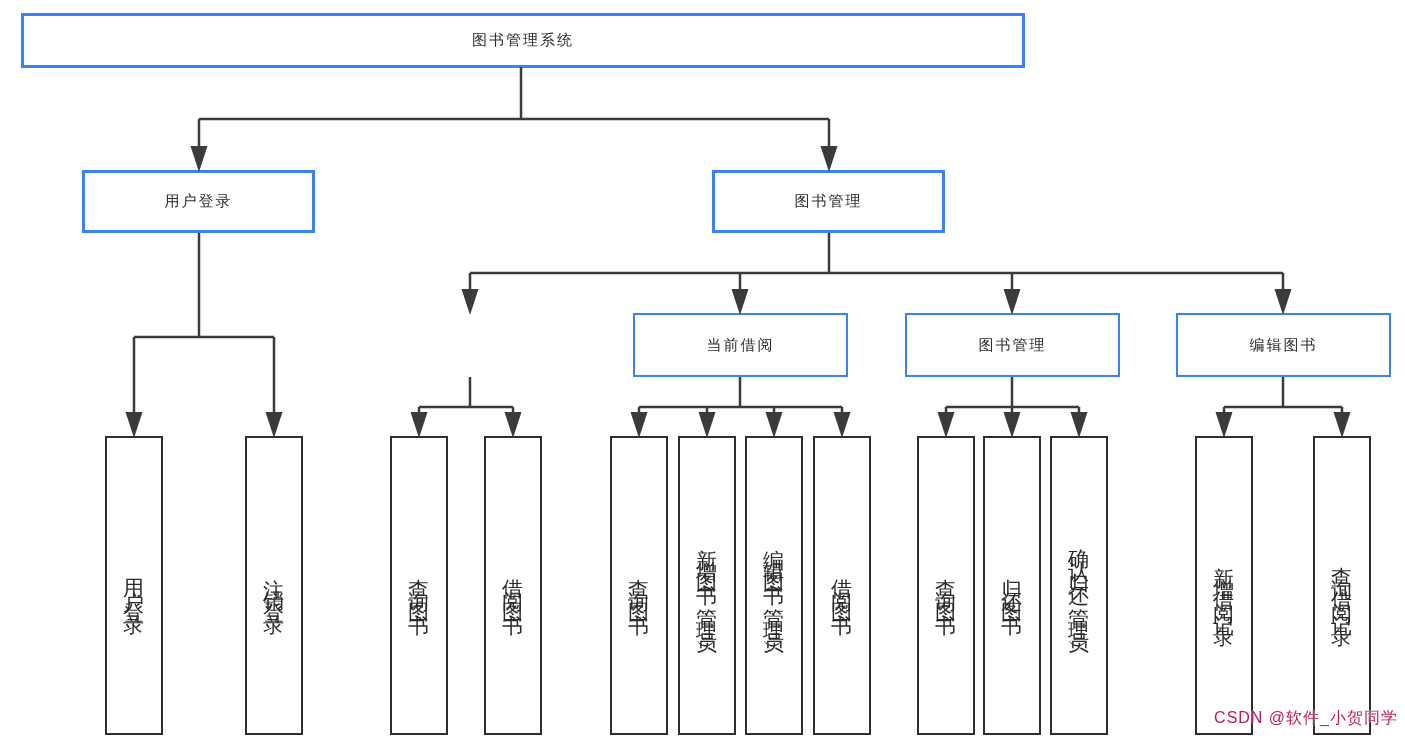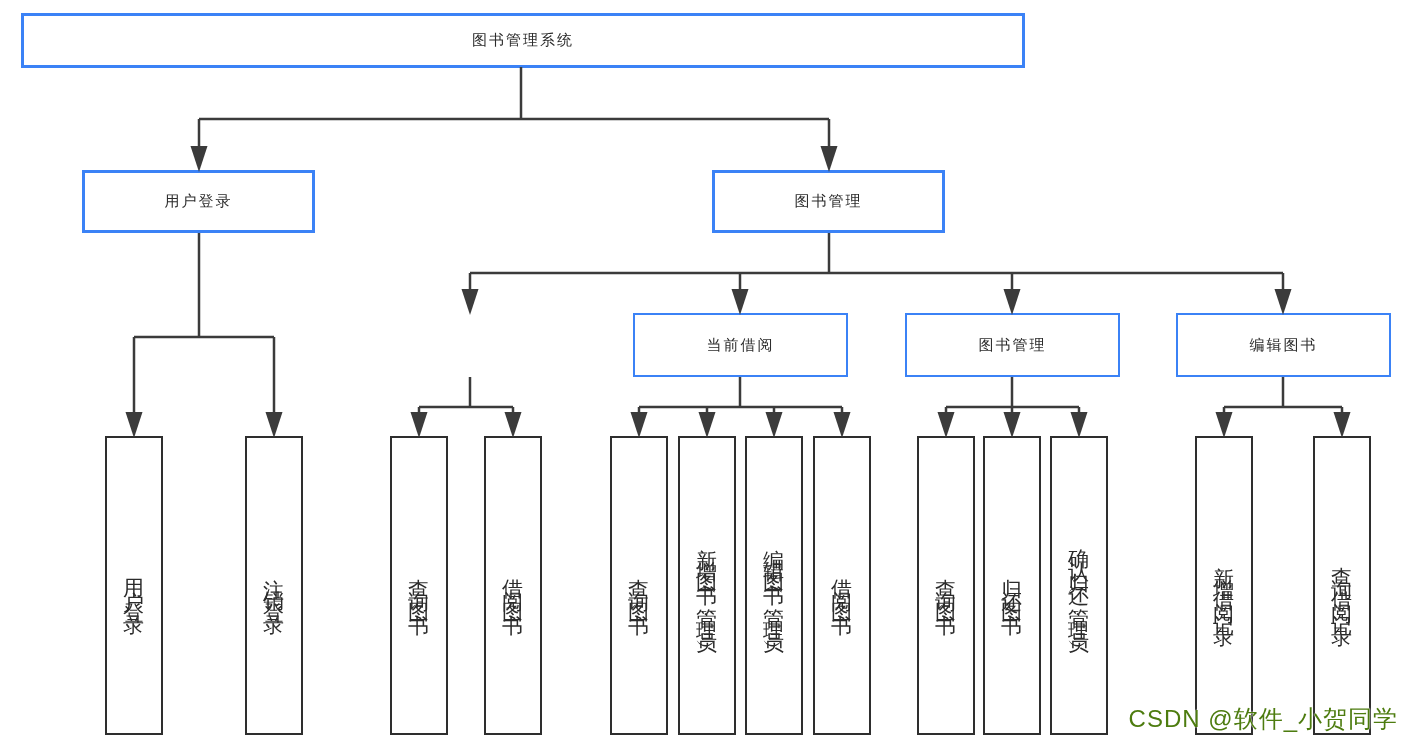--- a/index.html
+++ b/index.html
@@ -43,24 +43,24 @@
     letter-spacing:12px;
     color:#2b2b2b;
     white-space:nowrap;
   }
   #wires{
     position:absolute;left:0;top:0;width:1405px;height:747px;
     z-index:3;pointer-events:none;
   }
   #watermark{
     position:absolute;
-    right:7px;bottom:12px;
-    font-size:24px;
+    right:7px;bottom:18px;
+    font-size:16px;
     letter-spacing:1px;
-    color:#4d7c0f;
+    color:#be185d;
     text-shadow:0 0 2px #ffffff,0 0 1px #ffffff;
     z-index:4;
     white-space:nowrap;
   }
 </style>
 </head>
 <body>
 
 <div id="canvas">
 

